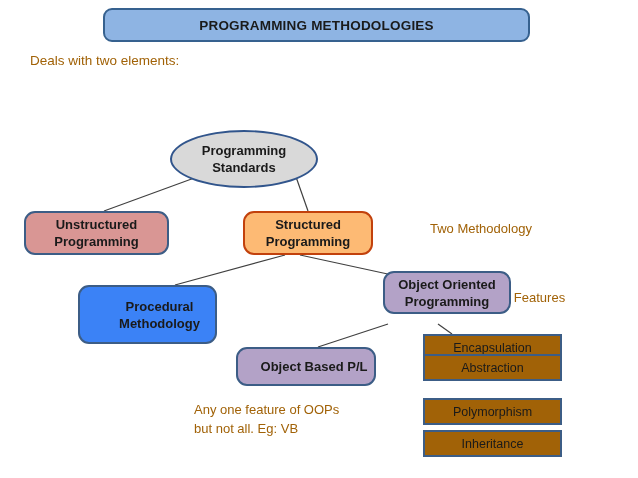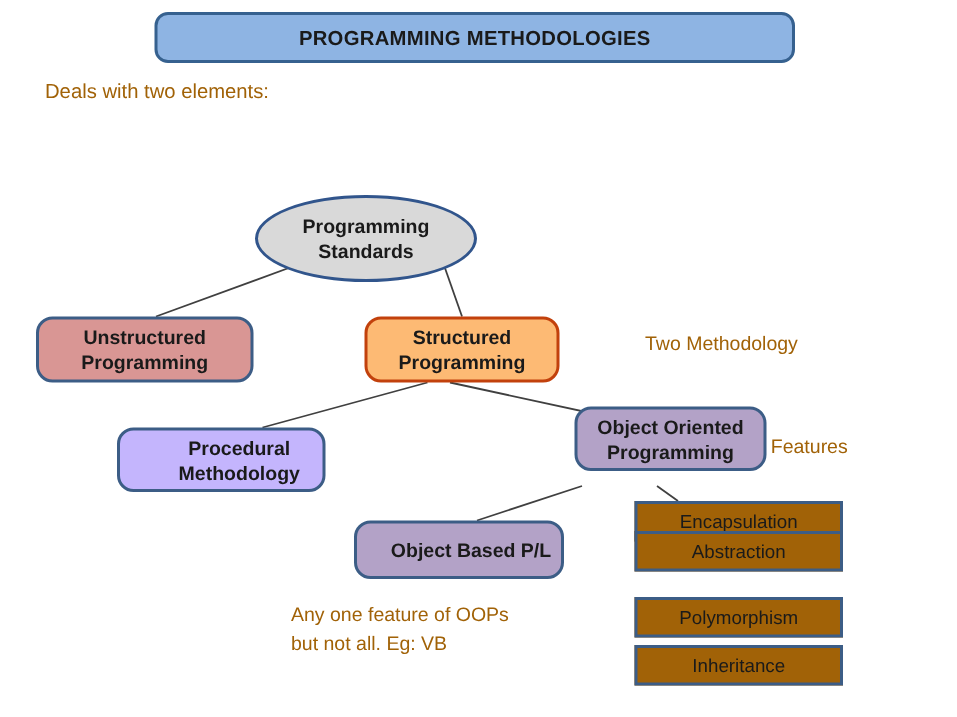--- a/index.html
+++ b/index.html
@@ -88,22 +88,22 @@
     left: 24px; top: 211px; width: 145px; height: 44px;
     background: #d99694;
     border: 2px solid #3c5d86;
   }
   .node-structured {
     left: 243px; top: 211px; width: 130px; height: 44px;
     background: #fdba74;
     border: 2px solid #c2410c;
   }
   .node-procedural {
-    left: 78px; top: 285px; width: 139px; height: 43px;
-    background: #c4b5fd;
+    left: 78px; top: 285px; width: 139px; height: 59px;
+    background: #3b82f6;
     border: 2px solid #3c5d86;
     padding-left: 24px;
   }
   .node-oop {
     left: 383px; top: 271px; width: 128px; height: 43px;
     background: #b3a2c7;
     border: 2px solid #3c5d86;
   }
   .node-obp {
     left: 236px; top: 347px; width: 140px; height: 39px;

